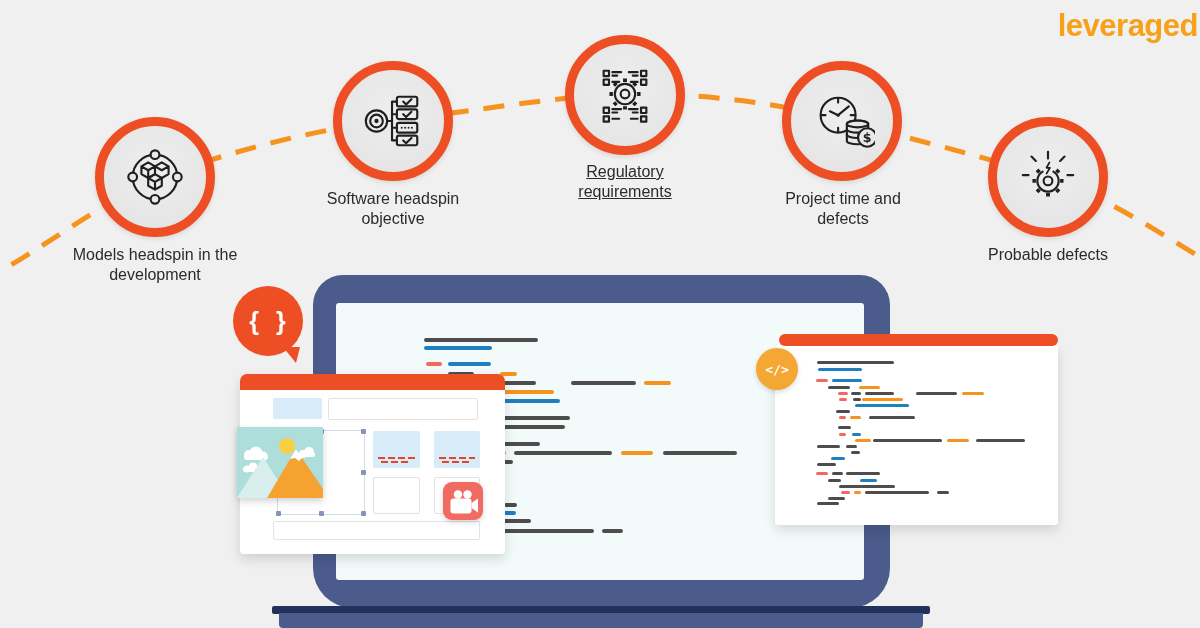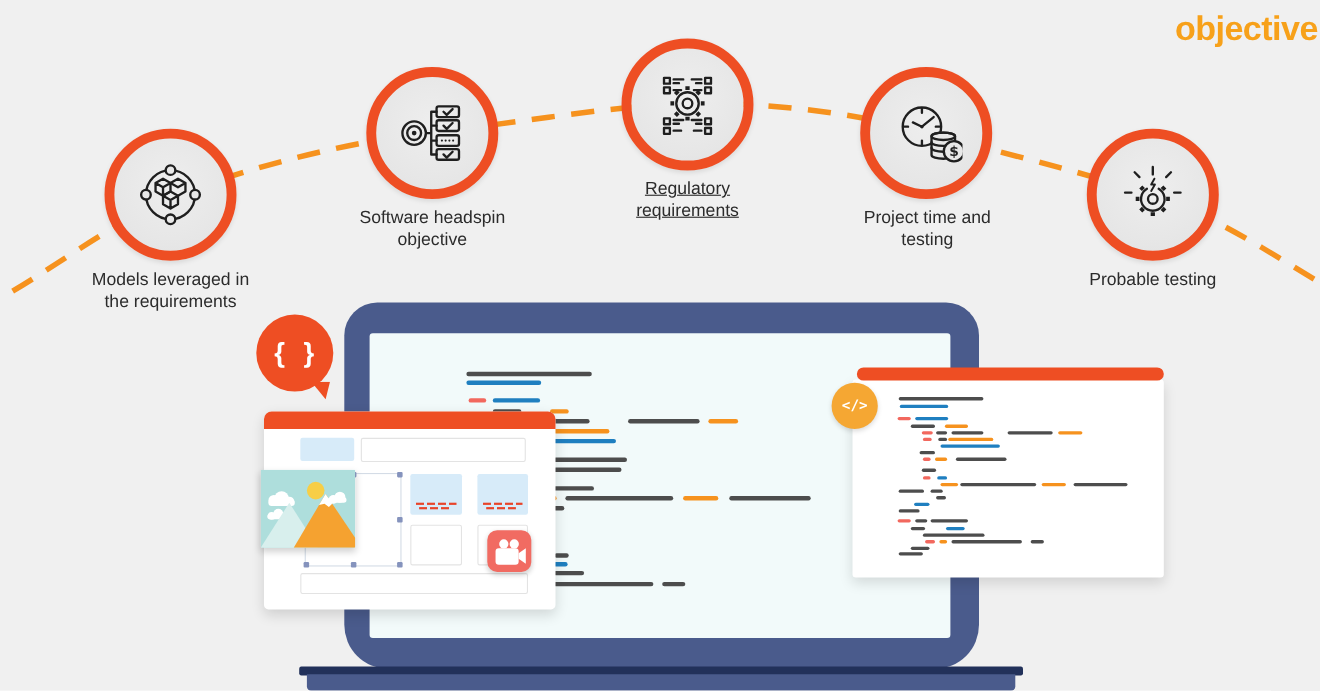--- a/index.html
+++ b/index.html
@@ -71,35 +71,35 @@
 </head>
 <body>
 
 <div id="canvas">
 
   <svg id="arc" width="1200" height="628">
     <path d="M -20 282 C 40 252 95 205 160 178 C 225 152 320 128 395 120 C 470 112 555 96 628 94
              C 700 93 780 103 845 121 C 910 139 980 155 1050 178 C 1110 198 1170 240 1225 272" fill="none" stroke="#F6921E" stroke-width="5" stroke-dasharray="21 15"></path>
   </svg>
 
-  <div class="logo">objective</div>
+  <div class="logo">leveraged</div>
 
   <div class="node" style="left:95px;top:117px;">
     <svg width="66" height="66" viewBox="0 0 68 68">
       <circle cx="34" cy="34" r="23"></circle>
       <circle cx="34" cy="11" r="4.5" fill="#E8E8E8"></circle>
         <circle cx="57" cy="34" r="4.5" fill="#E8E8E8"></circle>
       <circle cx="34" cy="57" r="4.5" fill="#E8E8E8"></circle>
         <circle cx="11" cy="34" r="4.5" fill="#E8E8E8"></circle>
       <path d="M27 19 L34 23 L27 27 L20 23 Z M20 23 L20 31 L27 35 L27 27 M34 23 L34 31 L27 35"></path>
       <path d="M41 19 L48 23 L41 27 L34 23 Z M48 23 L48 31 L41 35"></path>
       <path d="M34 31 L41 35 L34 39 L27 35 Z M27 35 L27 43 L34 47 L34 39 M41 35 L41 43 L34 47"></path>
     </svg>
   </div>
-  <div class="node-label" style="left:72px;top:245px;width:166px;">Models leveraged in the requirements</div>
+  <div class="node-label" style="left:72px;top:245px;width:166px;">Models headspin in the development</div>
 
   <div class="node" style="left:333px;top:61px;">
     <svg width="66" height="66" viewBox="0 0 68 68">
       <circle cx="17" cy="34" r="11"></circle>
         <circle cx="17" cy="34" r="6.5"></circle>
       <circle cx="17" cy="34" r="2.2" fill="#1F1F1F" stroke="none"></circle>
       <path d="M28.5 34 H33 M33 14 V54 M33 14 H38 M33 27 H38 M33 41 H38 M33 54 H38"></path>
       <rect x="38" y="9" width="21" height="10" rx="2"></rect>
       <rect x="38" y="22" width="21" height="10" rx="2"></rect>
       <rect x="38" y="36" width="21" height="10" rx="2"></rect>
@@ -149,35 +149,35 @@
       <path d="M30 11 V15 M47 28 H43 M13 28 H17 M30 45 V41"></path>
       <path d="M30 28 L21.5 24 M30 28 L41 19"></path>
       <circle cx="30" cy="28" r="1.6" fill="#1F1F1F" stroke="none"></circle>
       <path d="M39 37 a11 3.5 0 0 1 22 0 l0 17.5 a11 3.5 0 0 1 -22 0 Z" fill="#E8E8E8"></path>
       <ellipse cx="50" cy="37" rx="11" ry="3.5"></ellipse>
       <path d="M39 42.5 a11 3.5 0 0 0 22 0 M39 48 a11 3.5 0 0 0 22 0"></path>
       <circle cx="60" cy="51" r="9.5" fill="#E8E8E8"></circle>
       <text x="60" y="55.5" font-size="13" font-weight="bold" fill="#1F1F1F" stroke="none" text-anchor="middle" font-family="DejaVu Sans, sans-serif">$</text>
     </svg>
   </div>
-  <div class="node-label" style="left:770px;top:189px;width:146px;">Project time and testing</div>
+  <div class="node-label" style="left:770px;top:189px;width:146px;">Project time and defects</div>
 
   <div class="node" style="left:988px;top:117px;">
     <svg width="66" height="66" viewBox="0 0 68 68">
       <path d="M39.5 28.5 A11 11 0 1 1 28.5 28.5"></path>
       <circle cx="34" cy="38" r="4.5"></circle>
       <g stroke-width="4" stroke-linecap="butt">
         <path d="M46.5 38 H50 M21.5 38 H18 M34 50.5 V54"></path>
         <path d="M42.8 46.8 l2.5 2.5 M25.2 46.8 l-2.5 2.5 M42.8 29.2 l2.5 -2.5 M25.2 29.2 l-2.5 -2.5"></path>
       </g>
       <path d="M34 8 V15 M17 13 l4.5 4.5 M51 13 l-4.5 4.5 M8 32 h6 M60 32 h-6"></path>
       <path d="M35.5 19 l-3 5.5 h3.5 l-3.5 6" stroke-width="1.8"></path>
     </svg>
   </div>
-  <div class="node-label" style="left:963px;top:245px;width:170px;">Probable testing</div>
+  <div class="node-label" style="left:963px;top:245px;width:170px;">Probable defects</div>
 
   <div class="laptop-frame"></div>
   <div class="laptop-screen"></div>
   <div class="laptop-base-top"></div>
   <div class="laptop-base-bottom"></div>
 
   <div id="laptop-code" class="lines-layer">
       <div class="cl" style="left: 424px; top: 338px; width: 114px; height: 4px; background: rgb(77, 77, 77);"></div>
       <div class="cl" style="left: 424px; top: 346px; width: 68px; height: 4px; background: rgb(31, 127, 192);"></div>
       <div class="cl" style="left: 426px; top: 362px; width: 16px; height: 4px; background: rgb(242, 104, 94);"></div>

